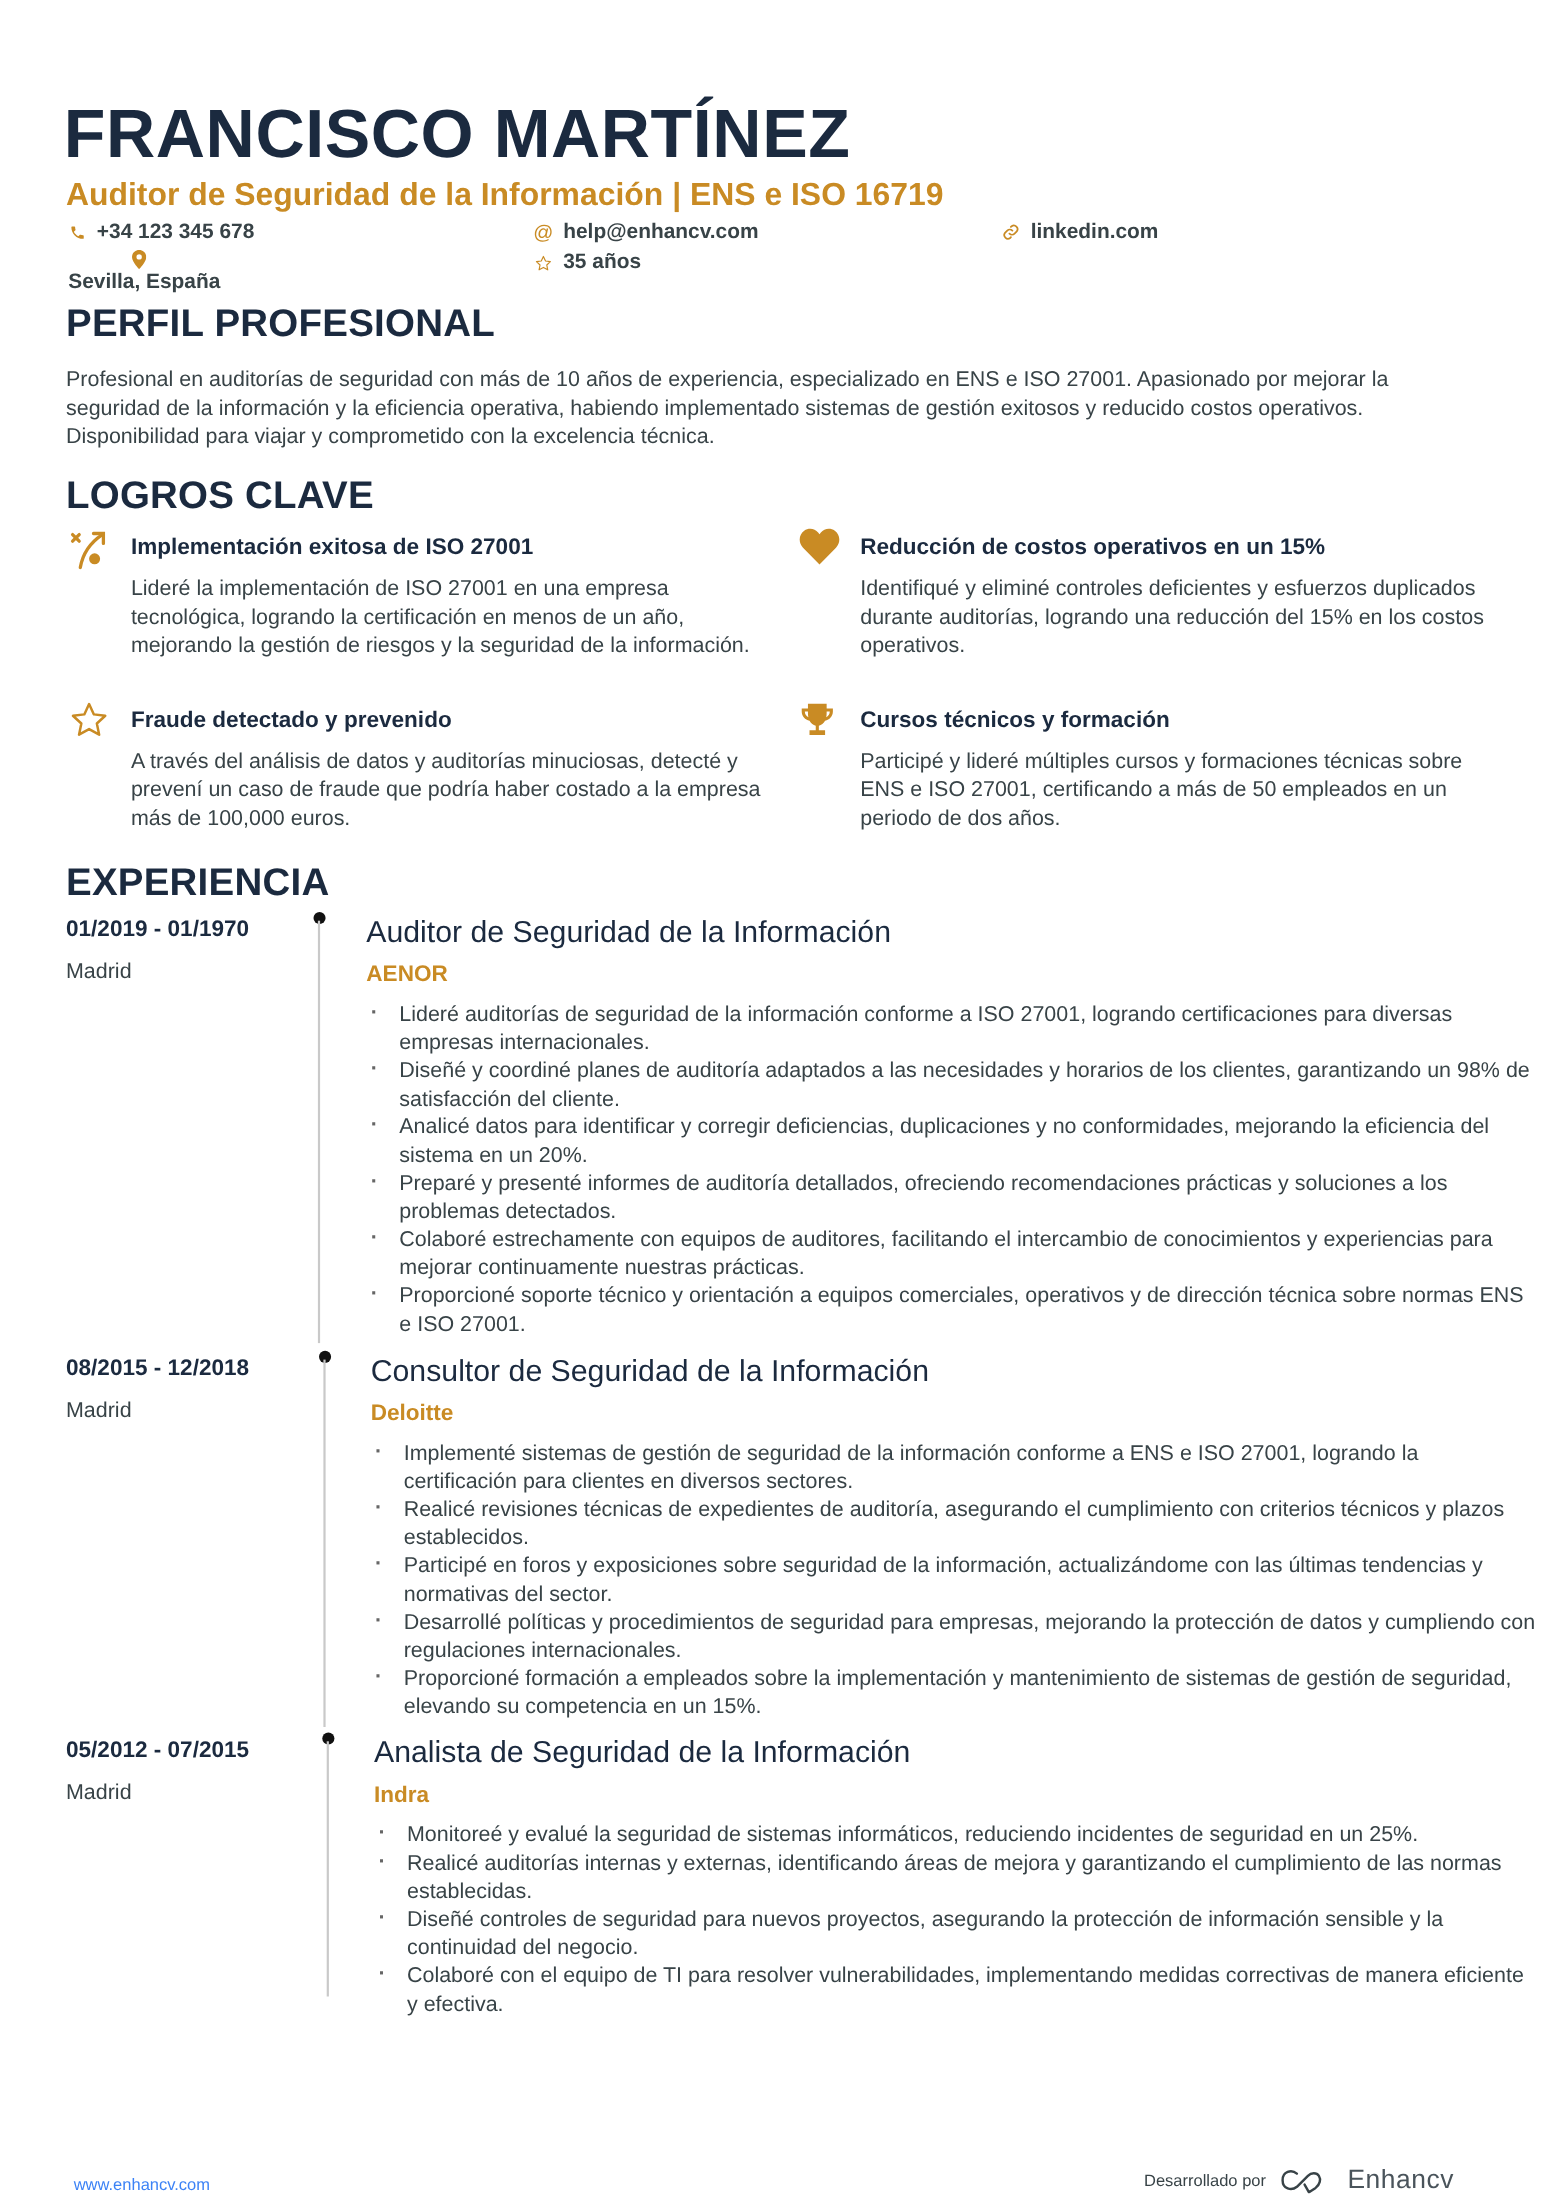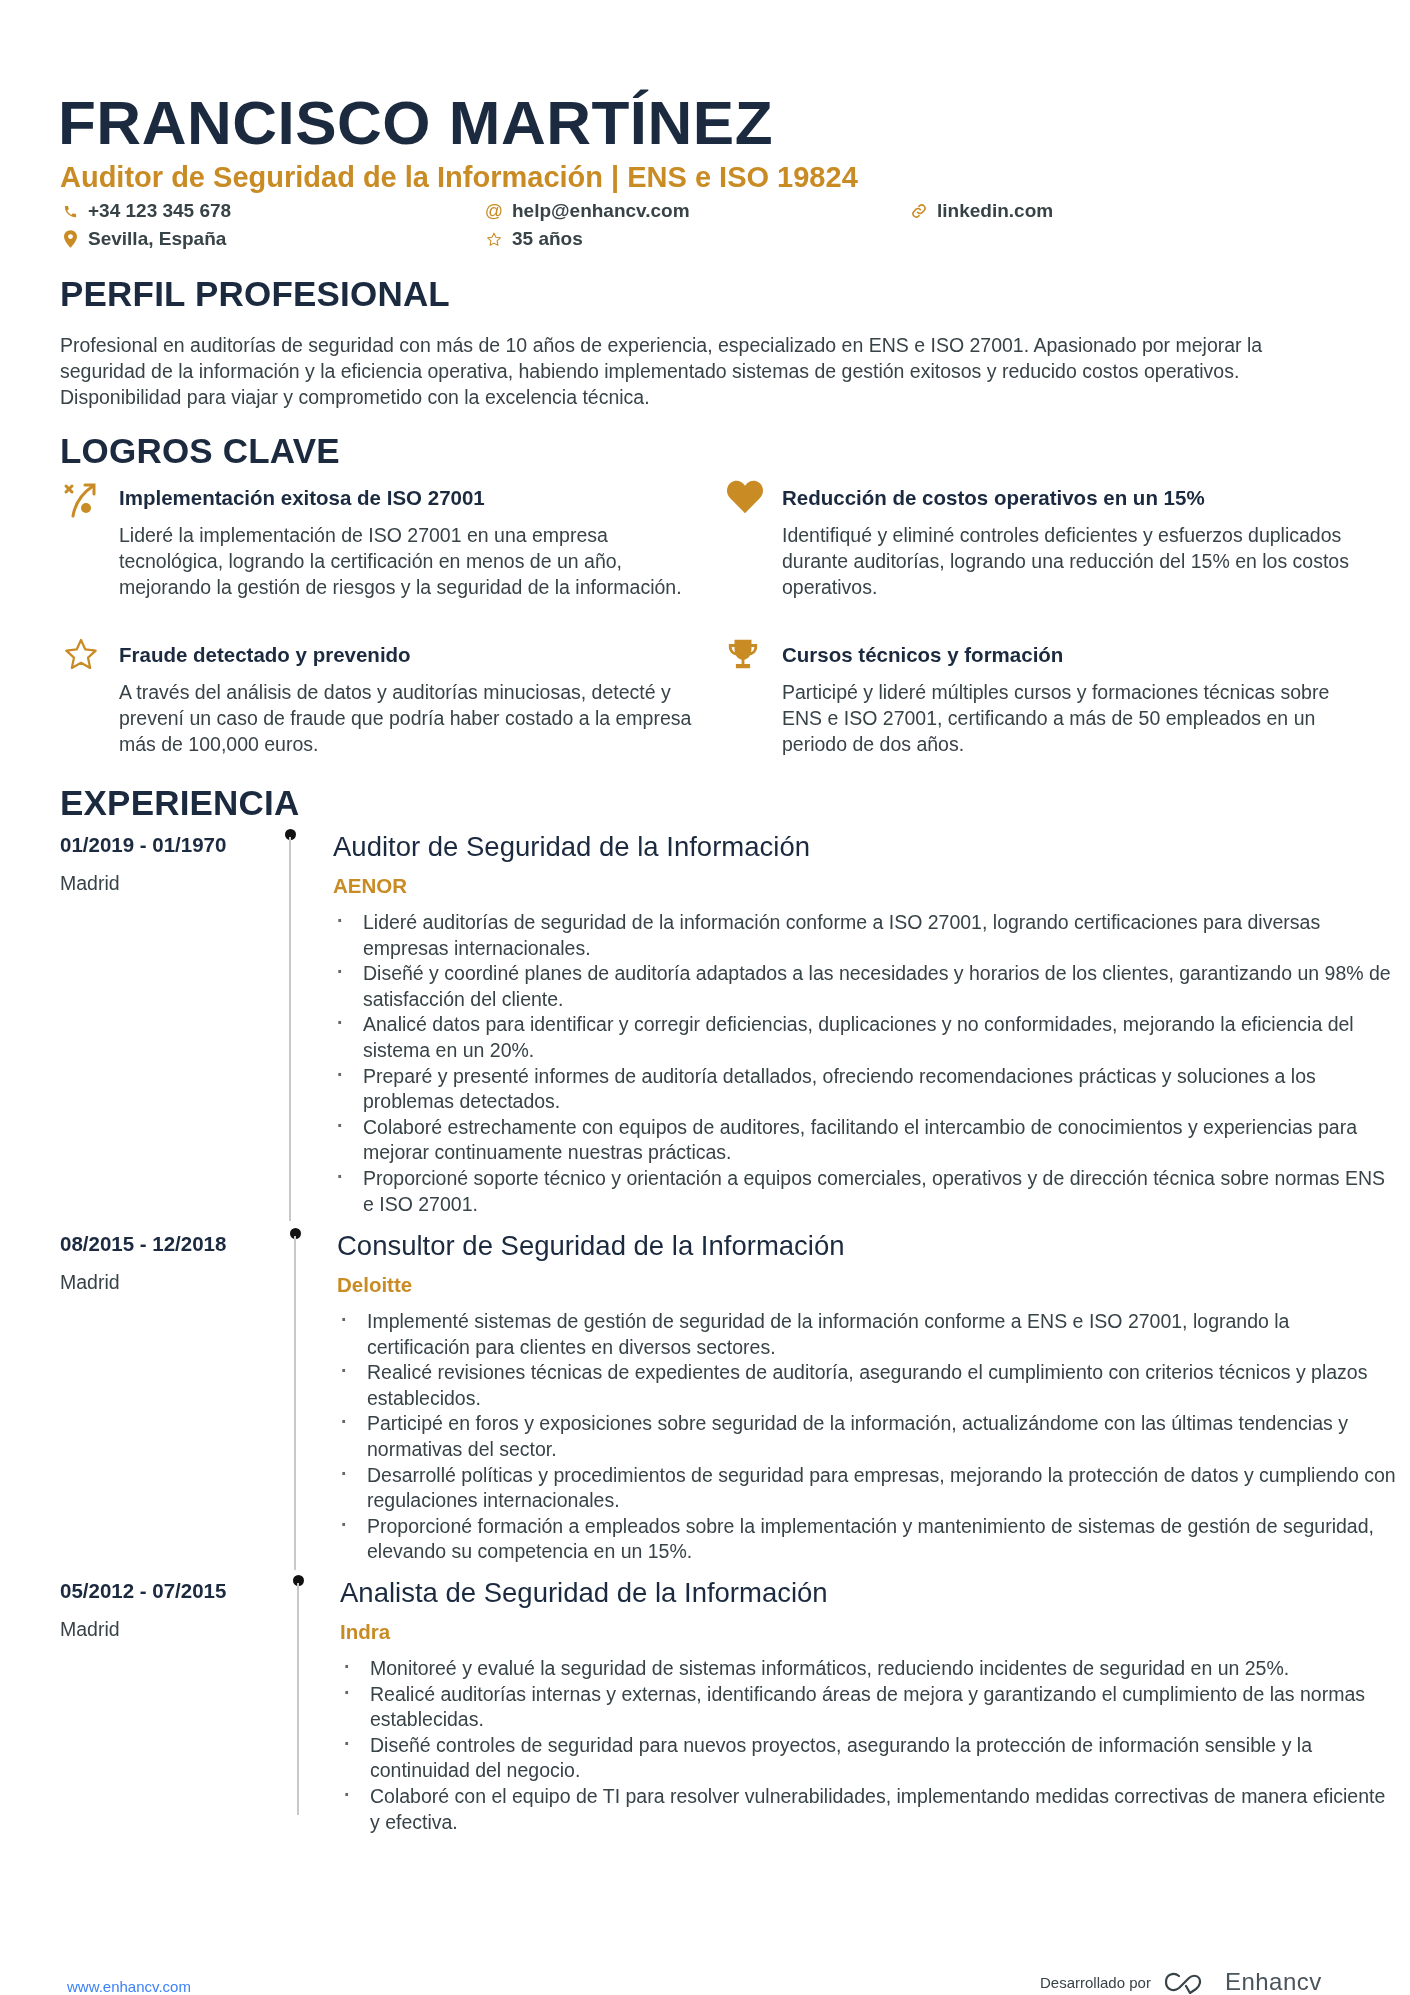--- a/index.html
+++ b/index.html
@@ -27,21 +27,21 @@
   .bullets li::before { content: "·"; position: absolute; left: 4px; top: -2px; font-weight: 700; color: #666; }
   .footer-left { left: 67px; top: 1936px; font-size: 15px; color: #3b82f6; }
   .footer-right { left: 1040px; top: 1926px; display: flex; align-items: center; font-size: 15px; color: #384347; }
   .footer-right .logo { margin-left: 12px; width: 50px; height: 24px; }
   .footer-right .brand { margin-left: 12px; font-size: 24px; color: #4a545b; letter-spacing: 0.5px; }
 </style>
 </head>
 <body>
 
 <div class="abs name">FRANCISCO MARTÍNEZ</div>
-<div class="abs subtitle">Auditor de Seguridad de la Información | ENS e ISO 19824</div>
+<div class="abs subtitle">Auditor de Seguridad de la Información | ENS e ISO 16719</div>
 
 <div class="abs contact" style="left:62px; top:157px;">
   <span class="ico">
     <svg width="15" height="15" viewBox="0 0 24 24">
         <path fill="#c98b24" d="M6.6 10.8c1.4 2.8 3.8 5.1 6.6 6.6l2.2-2.2c.3-.3.7-.4 1-.2 1.1.4 2.3.6 3.6.6.6 0 1 .4 1 1V20c0 .6-.4 1-1 1C10.6 21 3 13.4 3 4c0-.6.4-1 1-1h3.5c.6 0 1 .4 1 1 0 1.3.2 2.5.6 3.6.1.3 0 .7-.2 1L6.6 10.8z"></path>
       </svg>
   </span>
   <span>+34 123 345 678</span>
 </div>
 <div class="abs contact" style="left:486px; top:157px;">
@@ -50,21 +50,21 @@
 </div>
 <div class="abs contact" style="left:911px; top:157px;">
   <span class="ico">
     <svg width="16" height="16" viewBox="0 0 24 24" fill="none" stroke="#c98b24" stroke-width="2.4" stroke-linecap="round">
         <path d="M10 14a5 5 0 0 0 7 0l3-3a5 5 0 0 0-7-7l-1 1"></path>
         <path d="M14 10a5 5 0 0 0-7 0l-3 3a5 5 0 0 0 7 7l1-1"></path>
       </svg>
   </span>
   <span>linkedin.com</span>
 </div>
-<div class="abs contact" style="left:62px; top:185px;">
+<div class="abs contact" style="left:62px; top:185px;flex-direction:column;">
   <span class="ico">
     <svg width="13" height="18" viewBox="0 0 24 32">
         <path fill="#c98b24" d="M12 0C5.4 0 0 5.2 0 11.7 0 20 12 32 12 32s12-12 12-20.3C24 5.2 18.6 0 12 0zm0 16a4.5 4.5 0 1 1 0-9 4.5 4.5 0 0 1 0 9z"></path>
       </svg>
   </span>
   <span>Sevilla, España</span>
 </div>
 <div class="abs contact" style="left:486px; top:185px;">
   <span class="ico">
     <svg width="17" height="17" viewBox="0 0 24 24">

